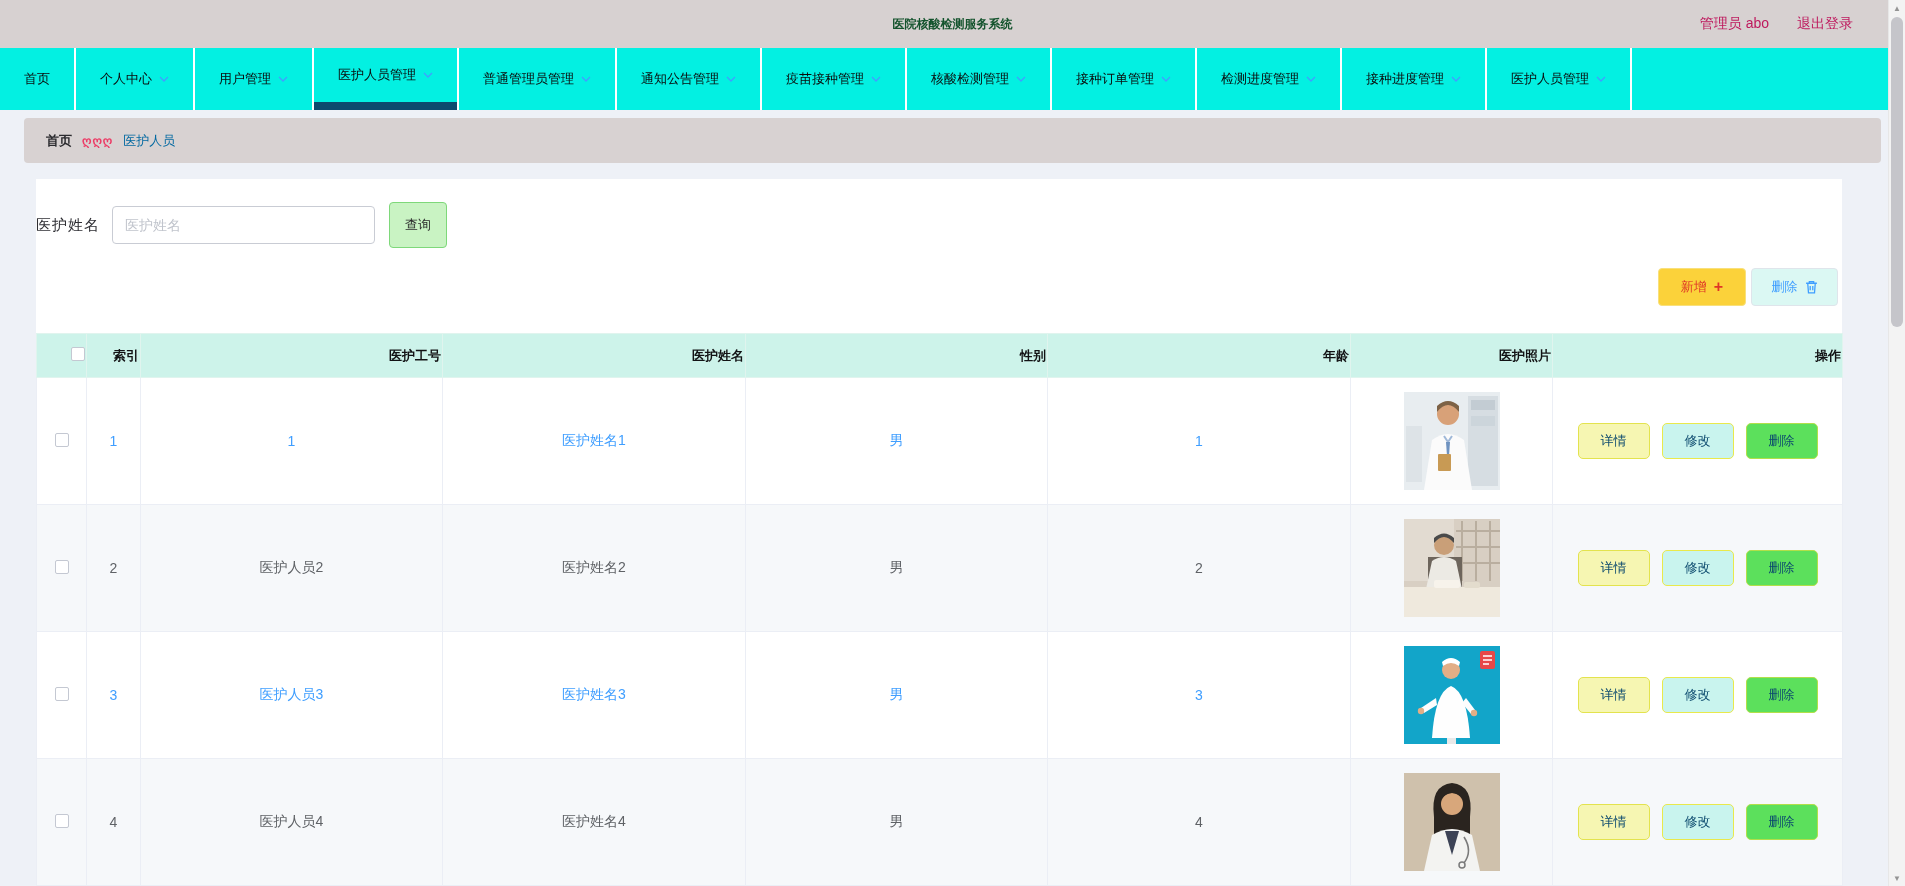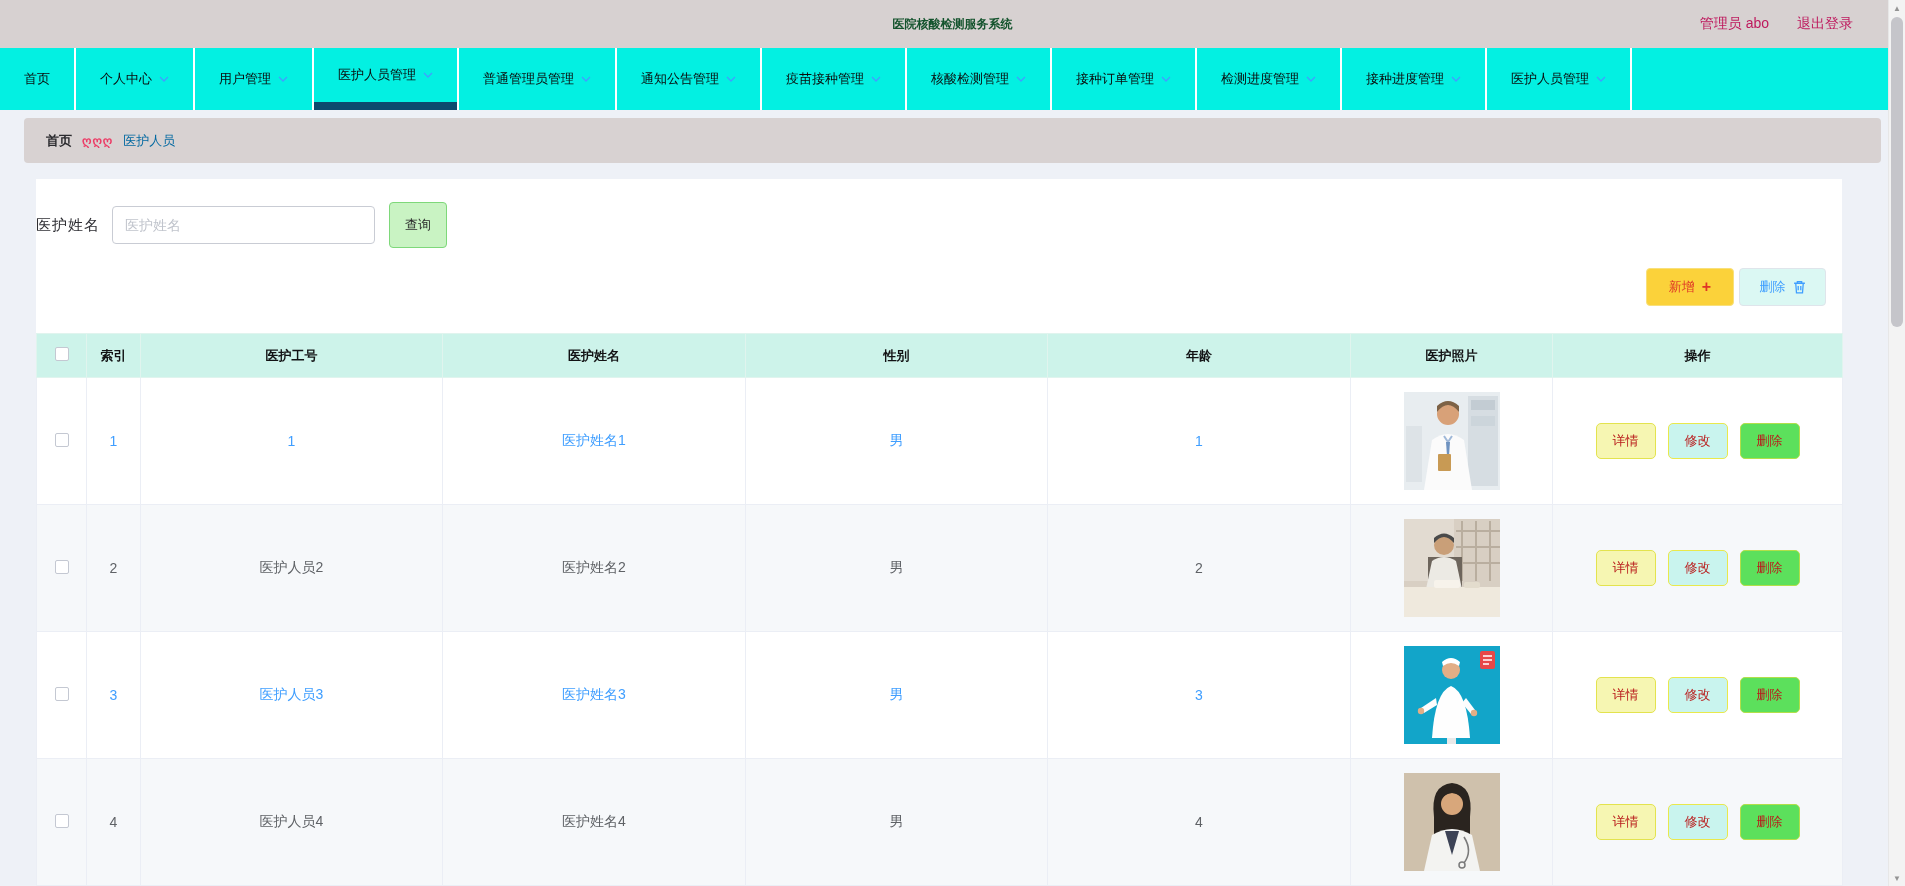--- a/index.html
+++ b/index.html
@@ -32,41 +32,41 @@
   
   .card { margin:16px 0 0 36px; width:1806px; background:#ffffff; height:740px; padding-top:27px; }
   .search-row { display:flex; align-items:center; height:38px; }
   .search-label { font-size:15px; color:#2e2e33; margin-right:12px; letter-spacing:1px; }
   .search-input { width:263px; height:38px; border:1px solid #c9ccd4; border-radius:4px;
     padding:0 12px; font-size:14px; color:#606266; outline:none; background:#fff;
     font-family:"Liberation Sans", sans-serif; }
   .search-input::placeholder { color:#c0c4cc; }
   .query-btn { margin-left:14px; width:58px; height:46px; background:#c9f3c3;
     border:1px solid #7ed87a; border-radius:4px; font-size:13px; color:#2c2c2c; cursor:pointer; }
-  .toolbar-row { display:flex; justify-content:flex-end; margin-top:24px; gap:5px; padding-right:16px; }
+  .toolbar-row { display:flex; justify-content:flex-end; margin-top:24px; gap:5px; padding-right:4px; }
   .add-btn { width:88px; height:38px; background:#fbd23a; border:1px solid #f8e07c; border-radius:4px;
     color:#df3526; font-size:13px; display:flex; align-items:center; justify-content:center;
     gap:7px; cursor:pointer; }
   .add-plus { font-size:16px; font-weight:bold; line-height:1; }
   .del-btn { width:87px; height:38px; background:#dbf8f3; border:1px solid #dfe5eb; border-radius:4px;
     color:#3f9eff; font-size:13px; display:flex; align-items:center; justify-content:center;
     gap:7px; cursor:pointer; }
   
   table { margin-top:27px; width:1806px; border-collapse:collapse; table-layout:fixed; }
   th { height:44px; background:#cdf3ea; font-size:13px; font-weight:bold; color:#121214;
-    border:1px solid #e0f4ee; text-align:center; }
+    border:1px solid #e0f4ee; text-align:right; }
   td { height:127px; text-align:center; font-size:14px; color:#5f6266;
     border:1px solid #ebeef5; padding:0; background:#ffffff; }
   tr.striped td { background:#f6f8fa; }
   tr.linkrow td { color:#3f9eff; }
   .cb { display:inline-block; width:14px; height:14px; background:#fff;
     border:1px solid #c4c8d2; border-radius:2px; cursor:pointer; }
   .photo { display:block; margin:0 auto; width:96px; height:98px; }
   .actions { display:flex; justify-content:center; gap:12px; }
-  .act { width:60px; height:36px; border-radius:5px; font-size:13px; color:#b91c1c;
+  .act { width:72px; height:36px; border-radius:5px; font-size:13px; color:#0c4a6e;
     cursor:pointer; font-family:"Liberation Sans", sans-serif; padding:0; }
   .act-detail { background:#f6f6b2; border:1px solid #e3e34e; }
   .act-edit   { background:#c9f4ee; border:1px solid #e9e94b; }
   .act-del    { background:#5ce05c; border:1px solid #b2df49; }
   
   .scrollbar { position:fixed; top:0; right:0; width:17px; height:886px; background:#f3f3f3;
     border-left:1px solid #e7e7e7; z-index:90; }
   .sb-arrow { height:16px; display:flex; align-items:center; justify-content:center;
     font-size:8px; color:#949494; }
   .sb-arrow.down { position:absolute; bottom:0; left:0; width:100%; }

